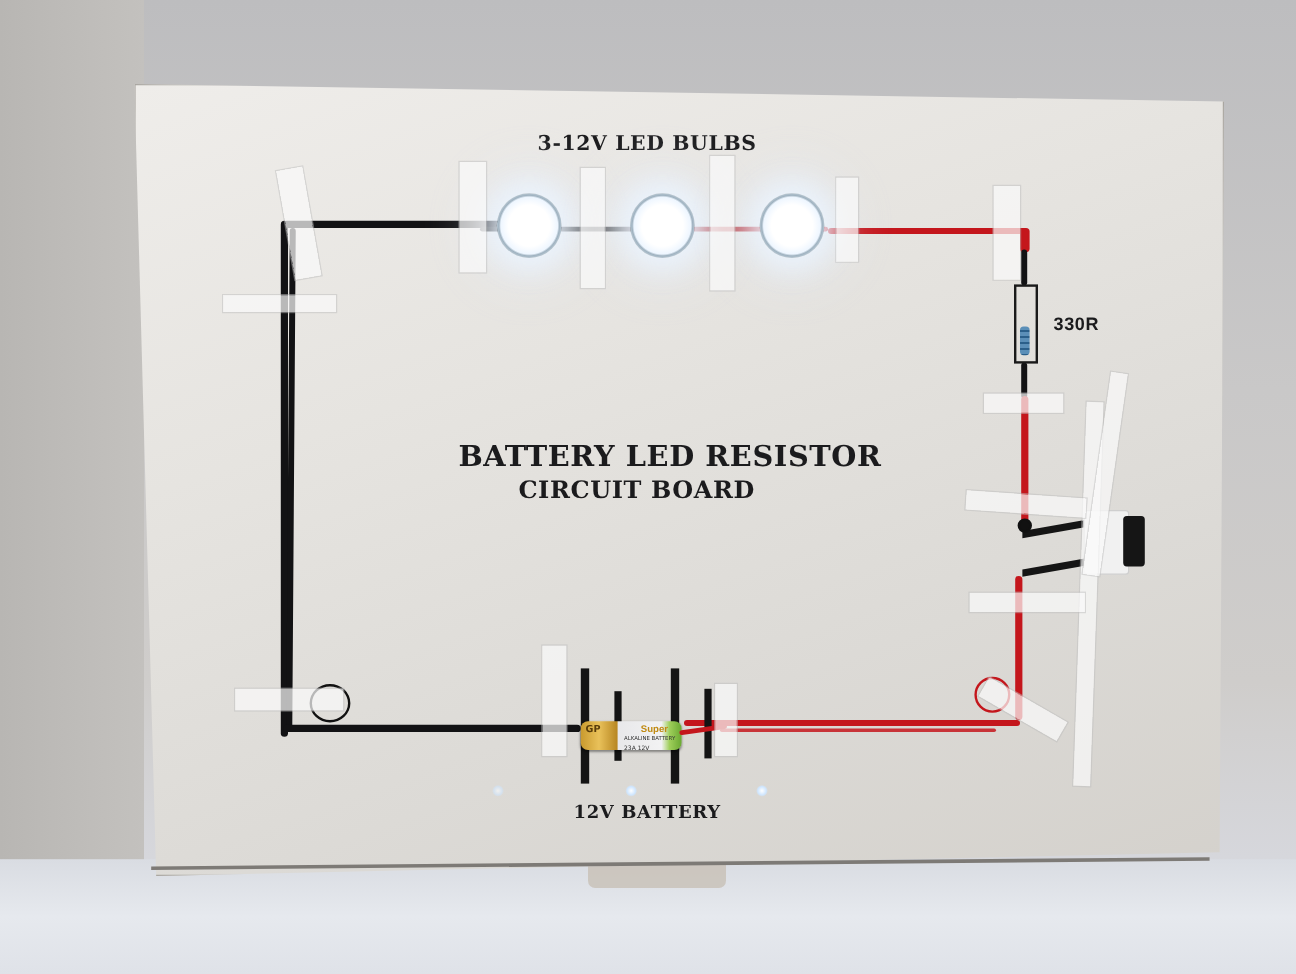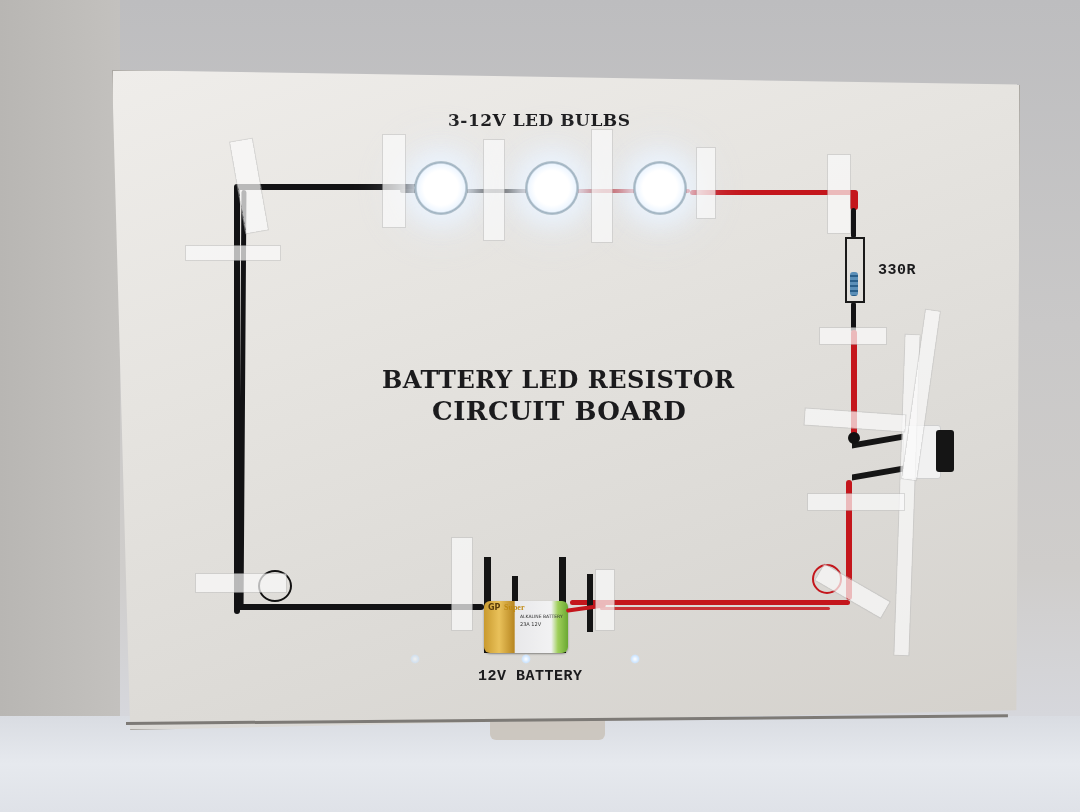--- a/index.html
+++ b/index.html
@@ -19,24 +19,24 @@
     box-shadow: inset 0 0 0 1px #a9a6a1;
   }
   .board-edge { position:absolute; left:126px; top:722px; width:882px; height:3px;
     background:#7d7a76; transform: rotate(-0.5deg); transform-origin:left; }
   .stand { position:absolute; left:490px; top:718px; width:115px; height:22px;
     background: #c9c2b8; border-radius: 0 0 6px 6px; opacity:.85; }
 
   .label { position:absolute; font-family: "DejaVu Serif", serif; font-weight: bold;
     color: #1b1b1d; letter-spacing: .5px; white-space: nowrap; }
   .title-1 { left:382px; top:365px; font-size:24px; letter-spacing:0.5px; }
-  .title-2 { left:432px; top:396px; font-size:26px; }
+  .title-2 { left:432px; top:396px; font-size:20px; }
   .top-label { left:448px; top:110px; font-size:17px; }
-  .bottom-label { left:478px; top:668px; font-size:15px;font-family:Liberation Mono, monospace; }
-  .res-label { left:878px; top:262px; font-size:15px; font-family:Liberation Mono, monospace; }
+  .bottom-label { left:478px; top:668px; font-size:15px; }
+  .res-label { left:878px; top:262px; font-size:15px; font-family:Liberation Sans, sans-serif; }
 
   
   .wire { position:absolute; border-radius: 3px; }
   .black { background:#121214; }
   .red { background:#c4161c; }
 
   
   .tape { position:absolute; background: rgba(250,250,250,.72);
     box-shadow: 0 0 0 1px rgba(190,190,190,.5); }
 
@@ -46,25 +46,25 @@
     box-shadow: 0 0 22px 10px rgba(235,245,255,.85), 0 0 45px 18px rgba(230,240,255,.45); }
 
   
   .res-box { position:absolute; left:845px; top:237px; width:20px; height:66px;
     border: 2px solid #1a1a1a; box-sizing: border-box; }
   .res-body { position:absolute; left:850px; top:272px; width:8px; height:24px;
     background: repeating-linear-gradient(180deg,#5b8fb8 0 3px,#2a5f8a 3px 5px); border-radius:3px; }
 
   
   .bat-mark { position:absolute; background:#141414; }
-  .battery { position:absolute; left:484px; top:601px; width:84px; height:52px; border-radius:6px;
+  .battery { position:absolute; left:484px; top:601px; width:84px; height:24px; border-radius:6px;
     background: linear-gradient(90deg, #c99a2e 0%, #e9c15a 18%, #b88722 36%, #e8e8ea 37%, #f2f2f3 80%, #9fcf5a 88%, #6aa832 100%);
     box-shadow: 0 1px 2px rgba(0,0,0,.4); overflow:hidden; }
   .bat-brand { position:absolute; left:4px; top:2px; font-size:8px; font-weight:bold; color:#5a3d0a; font-family:"DejaVu Sans",sans-serif; }
-  .bat-super { position:absolute; left:20px; top:2px; font-size:8px; font-weight:bold; color:#c08a12; font-family:Liberation Serif, serif; }
+  .bat-super { position:absolute; left:50px; top:2px; font-size:8px; font-weight:bold; color:#c08a12; font-family:Liberation Sans, sans-serif; }
   .bat-type { position:absolute; left:36px; top:13px; font-size:4.5px; color:#333; font-family:"DejaVu Sans",sans-serif; }
   .bat-volt { position:absolute; left:36px; top:20px; font-size:5px; color:#333; font-family:"DejaVu Sans",sans-serif; }
 
   .glint { position:absolute; width:10px; height:10px; border-radius:50%;
     background: radial-gradient(circle,#ffffff,#cfe6ff 50%,rgba(255,255,255,0) 70%); }
 
   
   .switch-body { position:absolute; left:903px; top:425px; width:36px; height:52px;
     background:#f1f1f1; border:1px solid #cfcfcf; border-radius:3px; }
   .switch-rocker { position:absolute; left:936px; top:430px; width:18px; height:42px;

